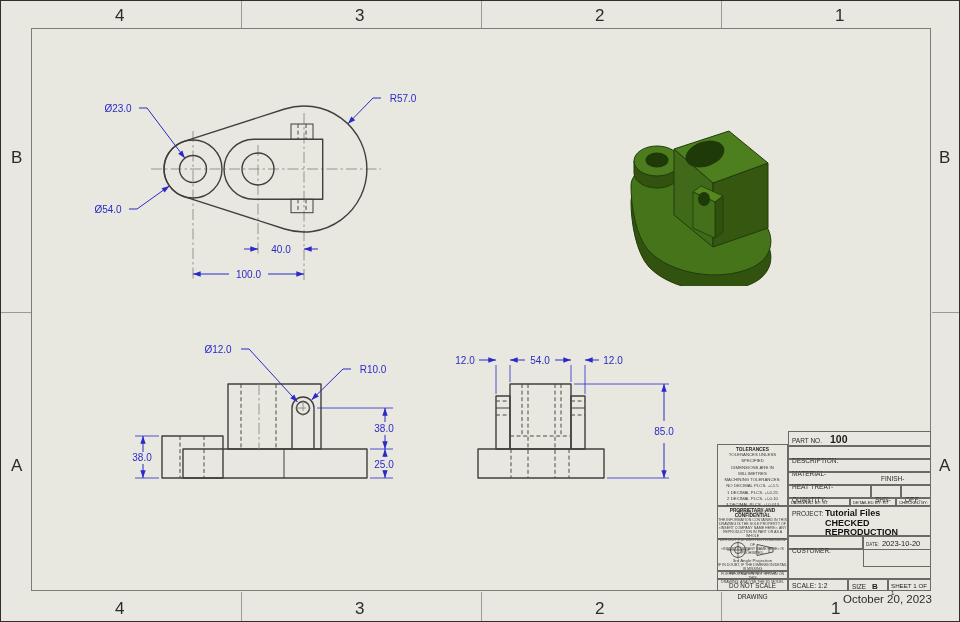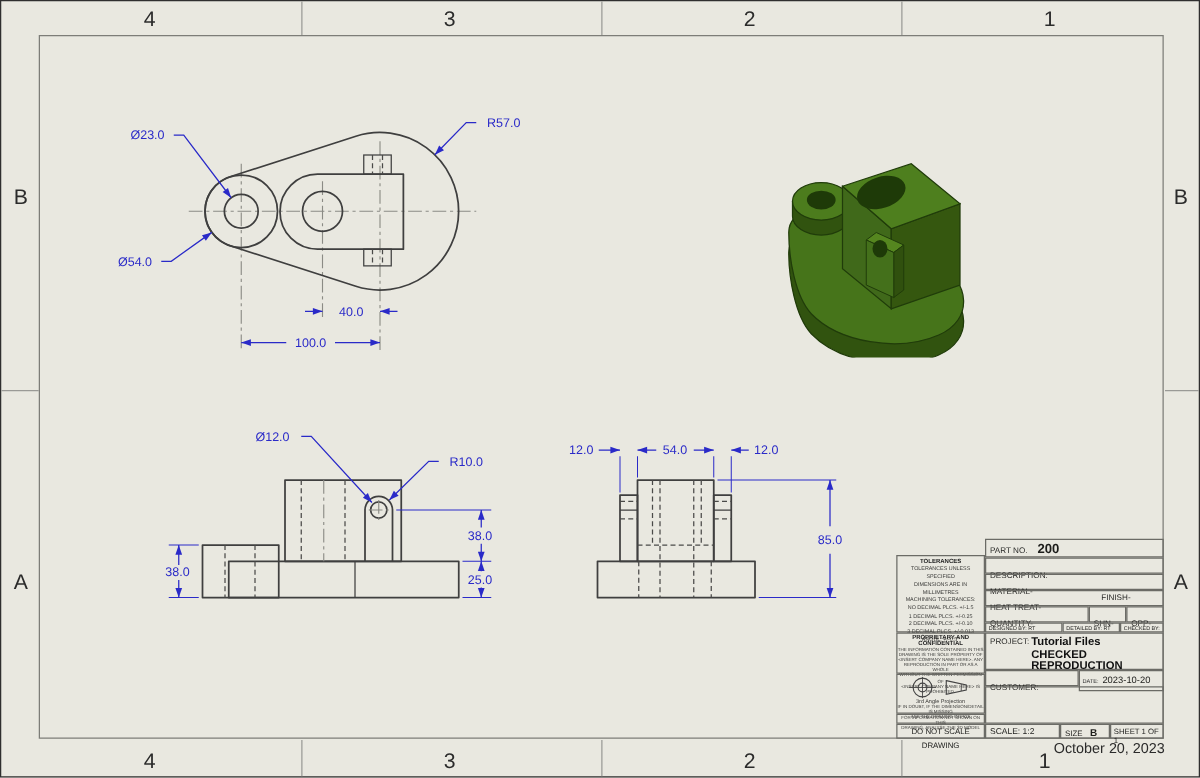--- a/index.html
+++ b/index.html
@@ -245,21 +245,21 @@
   <div class="cell" style="left:716px;top:570px;width:71px;height:8px">
     <span class="micro">FOR INFORMATION NOT SHOWN ON THIS</span>
     <span class="micro">DRAWING, ANALYSE THE 3D MODEL</span>
   </div>
   <div class="cell" style="left:716px;top:578px;width:71px;height:12px;text-align:center;font-size:6.3px;line-height:11px">
     <span>DO NOT SCALE DRAWING</span>
   </div>
 
   <div class="cell" style="left:787px;top:430px;width:143px;height:15px;display:flex;align-items:baseline;gap:8px;padding:1px 3px">
     <span class="lbl">PART NO.</span>
-    <span style="font-size:10.5px;font-weight:bold">200</span>
+    <span style="font-size:10.5px;font-weight:bold">100</span>
   </div>
   <div class="cell" style="left:787px;top:445px;width:143px;height:13px;padding:2px 3px">
     <span class="lbl">DESCRIPTION:</span>
   </div>
   <div class="cell" style="left:787px;top:458px;width:143px;height:13px;padding:2px 3px">
     <span class="lbl">MATERIAL-</span>
   </div>
   <div class="cell" style="left:787px;top:471px;width:143px;height:13px;padding:2px 3px;position:absolute">
     <span class="lbl">HEAT TREAT-</span>
     <span class="lbl" style="position:absolute;left:92px;top:2px">FINISH-</span>
@@ -286,21 +286,21 @@
     <span class="lbl" style="position:absolute;left:3px;top:3px">PROJECT:</span>
     <div style="position:absolute;left:36px;top:2px;font-size:9px;font-weight:bold;line-height:9.5px;color:#111">
       <div>Tutorial Files</div>
       <div>CHECKED</div>
       <div>REPRODUCTION</div>
     </div>
   </div>
   <div class="cell" style="left:787px;top:535px;width:75px;height:13px;padding:2px 3px">
     <span class="lbl">CUSTOMER:</span>
   </div>
-  <div class="cell" style="left:862px;top:535px;width:68px;height:17px;padding:2px 2px;display:flex;align-items:baseline;gap:3px">
+  <div class="cell" style="left:862px;top:535px;width:68px;height:31px;padding:2px 2px;display:flex;align-items:baseline;gap:3px">
     <span style="font-size:4.5px;color:#333">DATE:</span>
     <span style="font-size:7.5px">2023-10-20</span>
   </div>
   <div class="cell" style="left:787px;top:548px;width:143px;height:30px"></div>
   <div class="cell" style="left:787px;top:578px;width:60px;height:12px;padding:2px 3px;font-size:6.8px">
     <span>SCALE: 1:2</span>
   </div>
   <div class="cell" style="left:847px;top:578px;width:40px;height:12px;padding:2px 3px;display:flex;align-items:baseline;gap:6px">
     <span style="font-size:6.3px">SIZE</span>
     <span style="font-size:8px;font-weight:bold">B</span>

